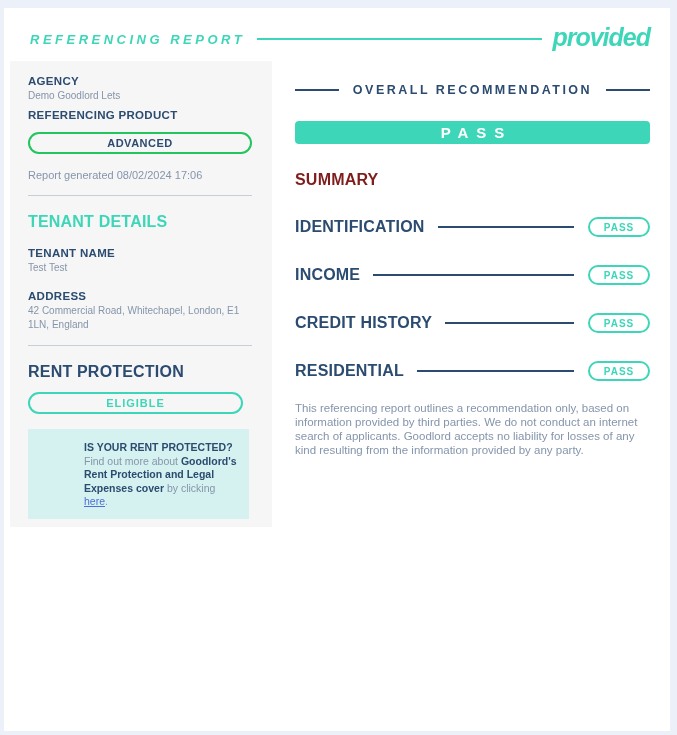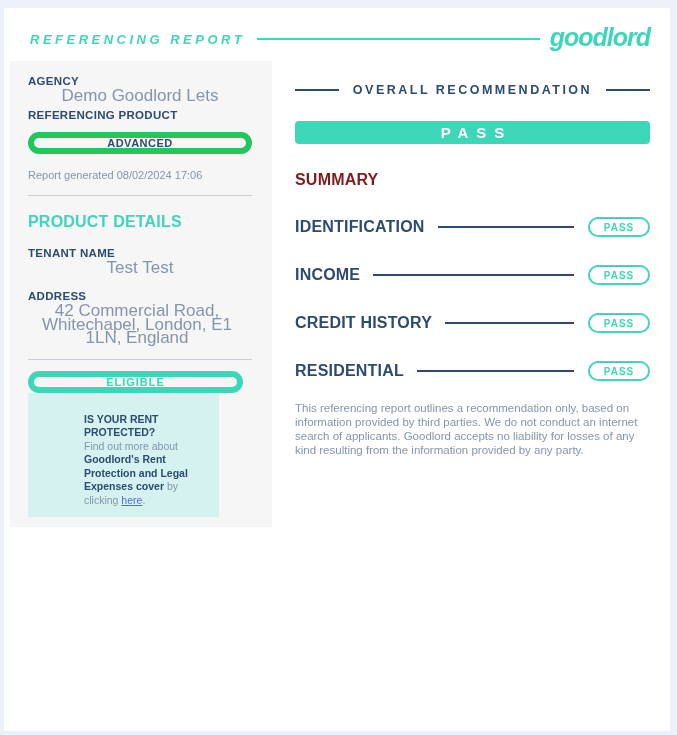--- a/index.html
+++ b/index.html
@@ -41,43 +41,44 @@
     background:#F6F6F6;
     padding:14px 20px 0 18px;
   }
   .content { margin-left:23px; width:355px; padding-top:2px; }
 
   
   .field-label {
     color:#2B4B70; font-size:11.5px; font-weight:bold;
     letter-spacing:0.3px; margin-bottom:2px;
   }
-  .field-value { color:#8595AB; font-size:17px; line-height:13.5px;text-align:center; }
+  .field-value { color:#8595AB; font-size:10px; line-height:13.5px; }
   .mt-14 { margin-top:6px; }
   .badge-outline {
     margin-top:11px;
-    border:6px solid #22c55e; border-radius:12px;
+    border:2px solid #22c55e; border-radius:12px;
     height:22px; width:224px;
     display:flex; align-items:center; justify-content:center;
     color:#2B4B70; font-size:11px; font-weight:bold; letter-spacing:0.5px;
   }
   .badge-outline.teal { border-color:#3DD6B8; color:#3DD6B8; letter-spacing:1px; width:215px; }
   .generated { margin-top:15px; color:#8595AB; font-size:11px; }
   .divider { border:none; border-top:1px solid #C9CDD4; margin:14px 0 0 0; }
   .section-heading {
     font-size:16px; font-weight:bold; letter-spacing:0.2px; margin-top:17px;
   }
   .section-heading.teal { color:#3DD6B8; }
   .section-heading.navy { color:#2B4B70; }
   .sidebar .group { margin-top:16px; }
   .address-value { width:218px; }
   .info-box {
-    width:191px; min-height:72px;
+    margin-top:15px;
+    width:221px; min-height:72px;
     background:#D5F2F0;
-    padding:20px 8px 10px 56px;
+    padding:12px 8px 10px 56px;
     font-size:10.5px; line-height:13.5px;
   }
   .info-title { color:#2B4B70; font-weight:bold; }
   .info-gray { color:#8595AB; }
   .info-bold { color:#2B4B70; font-weight:bold; }
   .info-link { color:#4C6FD6; text-decoration:underline; cursor:pointer; }
 
   
   .rec-heading {
     display:flex; align-items:center; justify-content:center;
@@ -121,51 +122,52 @@
   }
 </style>
 </head>
 <body>
 
 <div class="page">
 
   <div class="report-header">
     <span class="report-title">REFERENCING REPORT</span>
     <span class="header-rule"></span>
-    <span class="brand-logo">goodlord</span>
+    <span class="brand-logo">provided</span>
   </div>
 
   <div class="main">
 
     <div class="sidebar">
 
       <div class="field-label">AGENCY</div>
       <div class="field-value">Demo Goodlord Lets</div>
 
       <div class="field-label mt-14">REFERENCING PRODUCT</div>
       <div class="badge-outline">ADVANCED</div>
 
       <div class="generated">Report generated 08/02/2024 17:06</div>
 
       <hr class="divider">
 
-      <div class="section-heading teal">PRODUCT DETAILS</div>
+      <div class="section-heading teal">TENANT DETAILS</div>
 
       <div class="group">
         <div class="field-label">TENANT NAME</div>
         <div class="field-value">Test Test</div>
       </div>
 
       <div class="group">
         <div class="field-label">ADDRESS</div>
         <div class="field-value address-value">42 Commercial Road, Whitechapel, London, E1 1LN, England</div>
       </div>
 
       <hr class="divider">
 
+      <div class="section-heading navy">RENT PROTECTION</div>
       <div class="badge-outline teal">ELIGIBLE</div>
 
       <div class="info-box">
         <div class="info-title">IS YOUR RENT PROTECTED?</div>
         <div><span class="info-gray">Find out more about </span><span class="info-bold">Goodlord's Rent Protection and Legal Expenses cover</span><span class="info-gray"> by clicking </span><a class="info-link">here</a><span class="info-gray">.</span></div>
       </div>
 
     </div>
 
     <div class="content">

